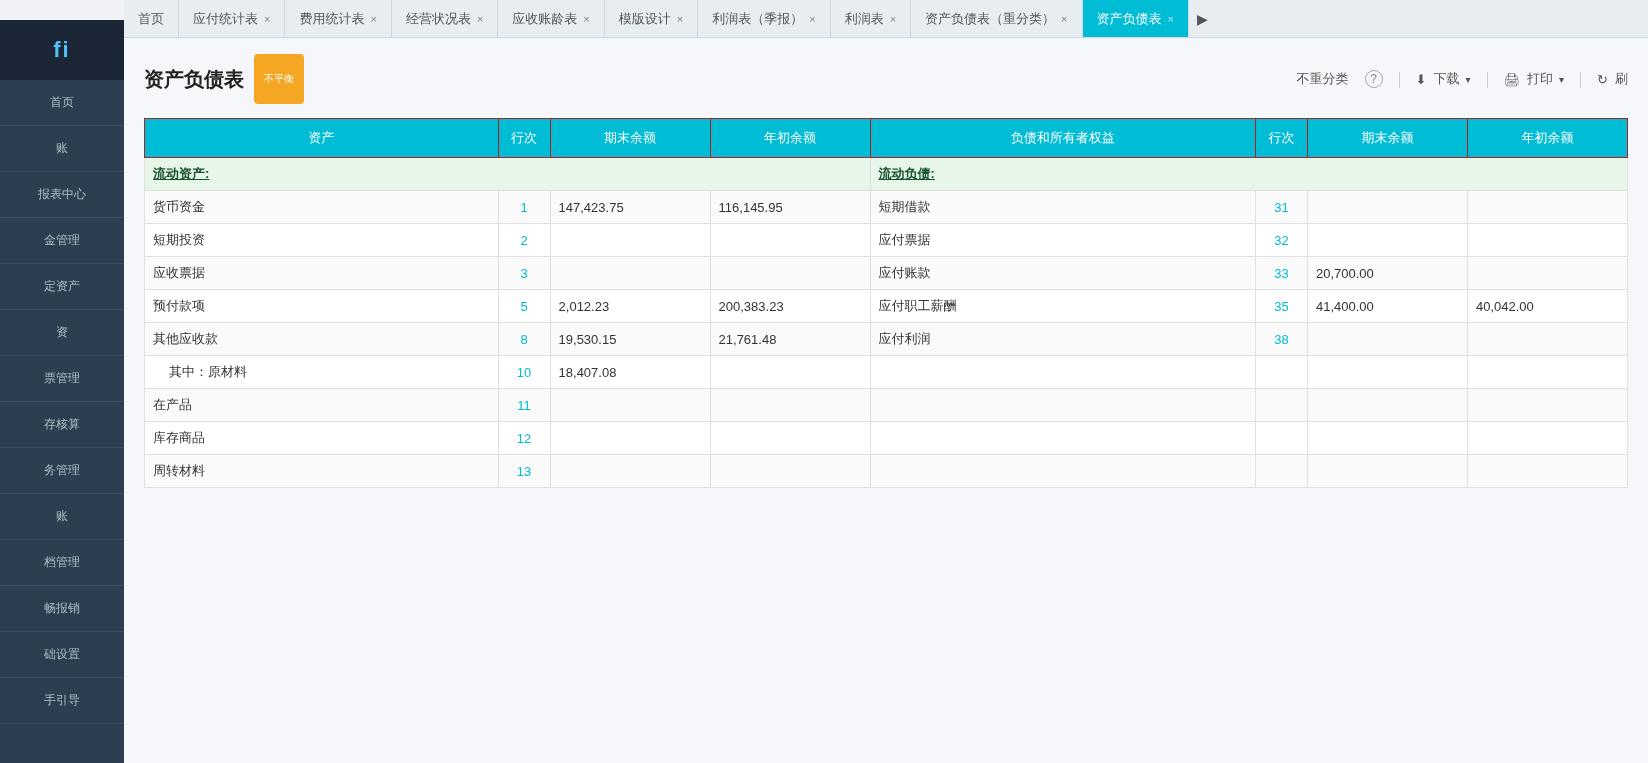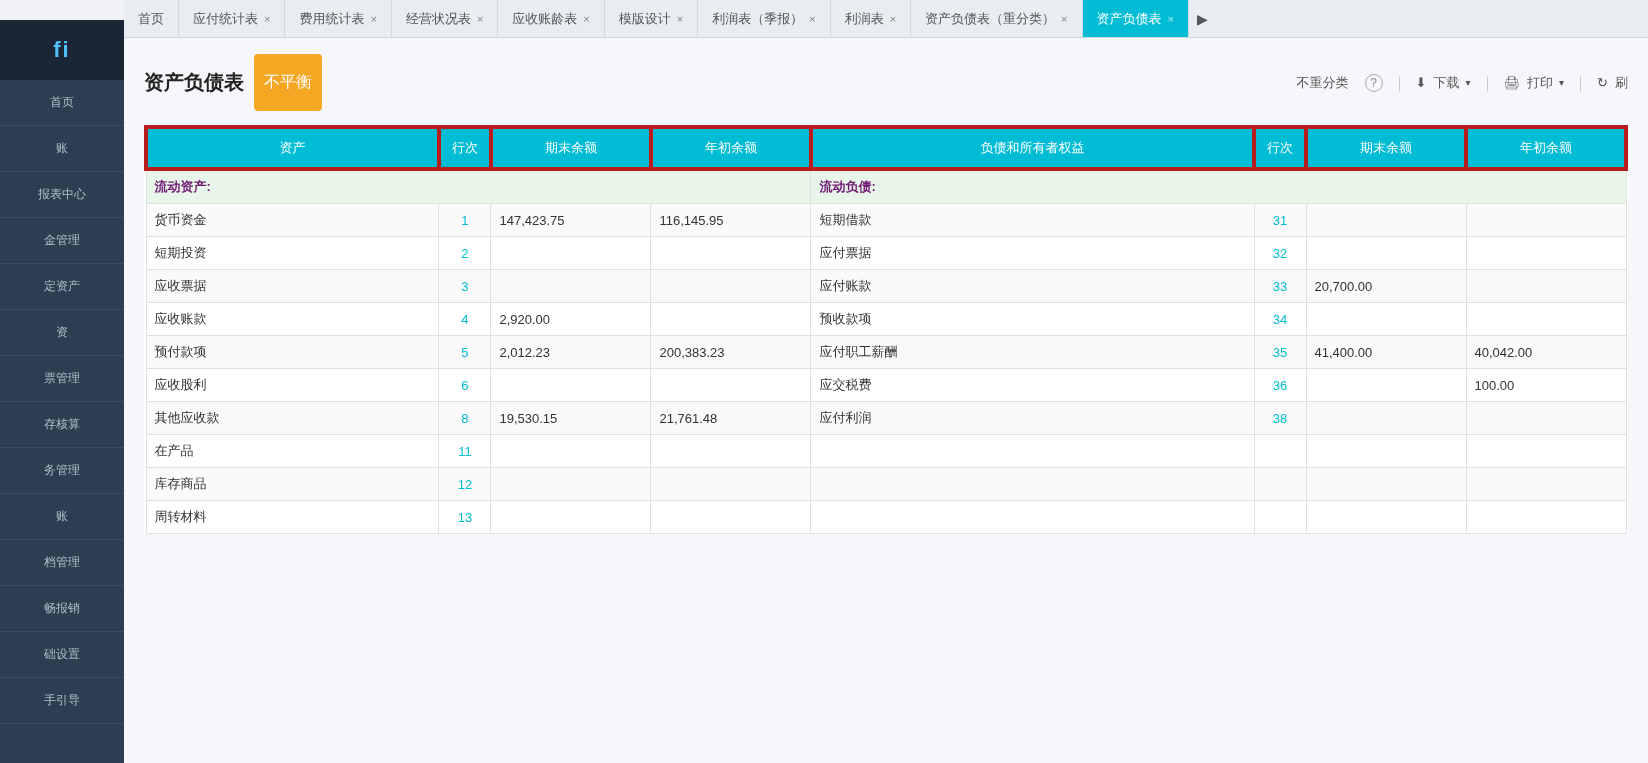--- a/index.html
+++ b/index.html
@@ -111,21 +111,21 @@
       gap: 10px;
     }
     .page-title {
       font-size: 20px;
       font-weight: bold;
       color: #222;
     }
     .badge-unbalanced {
       background: #f5a623;
       color: #fff;
-      font-size: 16px;
+      font-size: 10px;
       padding: 18px 10px;
       border-radius: 4px;
     }
     .toolbar-right {
       display: flex;
       align-items: flex-end;
       gap: 16px;
       color: #555;
       font-size: 13px;
     }
@@ -151,37 +151,37 @@
       font-size: 13px;
     }
     .report-table thead tr {
       background: #00bcd4;
       color: #fff;
     }
     .report-table thead th {
       padding: 10px 8px;
       text-align: center;
       font-weight: normal;
-      border: 4px solid #b91c1c;
+      border: 1px solid #b91c1c;
     }
     .report-table tbody tr:nth-child(odd) { background: #fff; }
     .report-table tbody tr:nth-child(even) { background: #fafafa; }
     .report-table tbody tr.section-row {
       background: #e8f5e9;
       font-weight: bold;
     }
     .report-table tbody td {
       padding: 7px 8px;
       border: 1px solid #e0e0e0;
       color: #333;
     }
     .report-table tbody td.name-cell { color: #333; }
     .report-table tbody td.num-cell { text-align: center; color: #00bcd4; }
     .report-table tbody td.amount-cell { text-align: left; color: #333; }
-    .report-table tbody td.section-label { color: #701a75; font-weight: bold; }
+    .report-table tbody td.section-label { color: #14532d; font-weight: bold; text-decoration: underline; }
   </style>
 </head>
 <body>
 
 <div class="sidebar">
   <div class="sidebar-logo">fi</div>
   <div class="sidebar-item">首页</div>
   <div class="sidebar-item">账</div>
   <div class="sidebar-item">报表中心</div>
   <div class="sidebar-item">金管理</div>
@@ -316,60 +316,50 @@
       <td class="name-cell" style="">应收票据</td>
       <td class="num-cell">3</td>
       <td class="amount-cell"></td>
       <td class="amount-cell"></td>
       <td class="name-cell">应付账款</td>
       <td class="num-cell">33</td>
       <td class="amount-cell">20,700.00</td>
       <td class="amount-cell"></td>
     </tr>
           <tr>
-      <td class="name-cell" style="">应收账款</td>
-      <td class="num-cell">4</td>
-      <td class="amount-cell">2,920.00</td>
-      <td class="amount-cell"></td>
-      <td class="name-cell">预收款项</td>
-      <td class="num-cell">34</td>
-      <td class="amount-cell"></td>
-      <td class="amount-cell"></td>
-    </tr>
-          <tr>
       <td class="name-cell" style="">预付款项</td>
       <td class="num-cell">5</td>
       <td class="amount-cell">2,012.23</td>
       <td class="amount-cell">200,383.23</td>
       <td class="name-cell">应付职工薪酬</td>
       <td class="num-cell">35</td>
       <td class="amount-cell">41,400.00</td>
       <td class="amount-cell">40,042.00</td>
     </tr>
           <tr>
-      <td class="name-cell" style="">应收股利</td>
-      <td class="num-cell">6</td>
-      <td class="amount-cell"></td>
-      <td class="amount-cell"></td>
-      <td class="name-cell">应交税费</td>
-      <td class="num-cell">36</td>
-      <td class="amount-cell"></td>
-      <td class="amount-cell">100.00</td>
-    </tr>
-          <tr>
       <td class="name-cell" style="">其他应收款</td>
       <td class="num-cell">8</td>
       <td class="amount-cell">19,530.15</td>
       <td class="amount-cell">21,761.48</td>
       <td class="name-cell">应付利润</td>
       <td class="num-cell">38</td>
       <td class="amount-cell"></td>
       <td class="amount-cell"></td>
     </tr>
           <tr>
+      <td class="name-cell" style="padding-left:24px;">其中：原材料</td>
+      <td class="num-cell">10</td>
+      <td class="amount-cell">18,407.08</td>
+      <td class="amount-cell"></td>
+      <td class="name-cell"></td>
+      <td class="num-cell"></td>
+      <td class="amount-cell"></td>
+      <td class="amount-cell"></td>
+    </tr>
+          <tr>
       <td class="name-cell" style="">在产品</td>
       <td class="num-cell">11</td>
       <td class="amount-cell"></td>
       <td class="amount-cell"></td>
       <td class="name-cell"></td>
       <td class="num-cell"></td>
       <td class="amount-cell"></td>
       <td class="amount-cell"></td>
     </tr>
           <tr>

